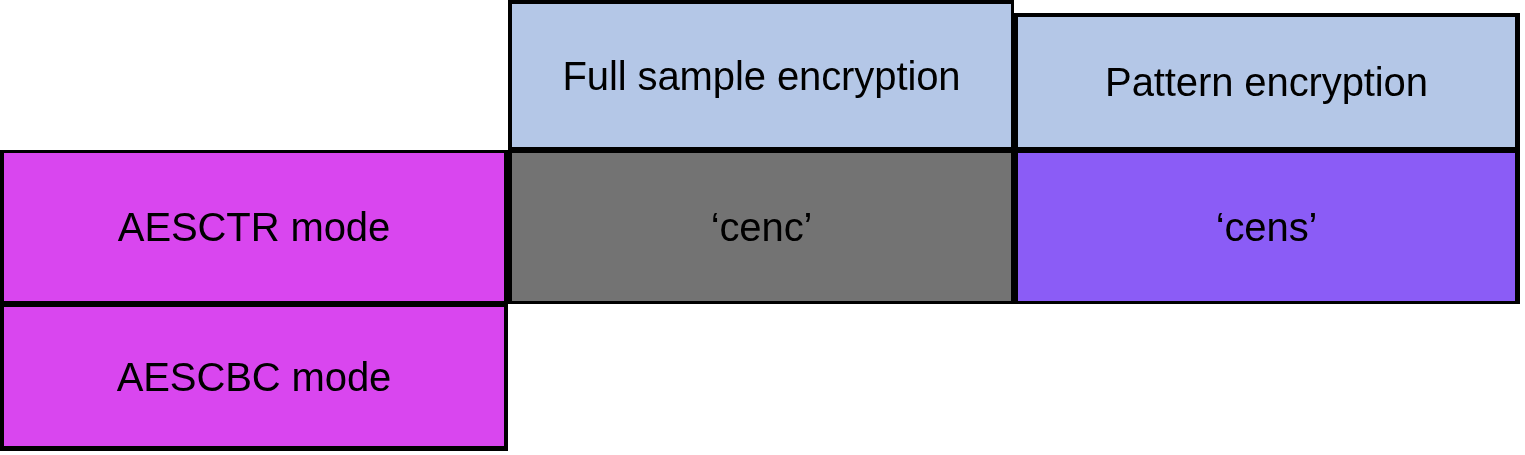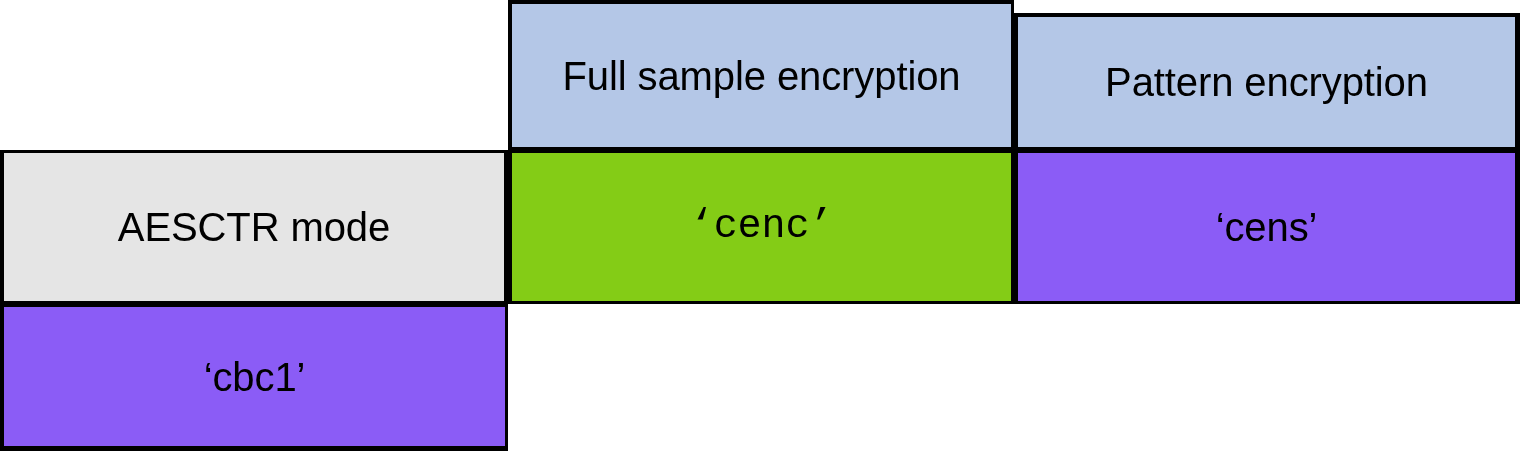--- a/index.html
+++ b/index.html
@@ -59,42 +59,42 @@
     border-right-width: 3px;
     border-bottom-width: 3px;
   }
   .cell.col-head.last {
     border-right-width: 5px;
     margin-top: 13px;
   }
 
   
   .cell.row-head {
-    background: #e5e5e5;
+    background: #d946ef;
     border: 4px solid #000000;
     border-top-width: 3px;
     border-bottom-width: 3px;
   }
   .cell.row-head.lastrow {
     border-bottom-width: 5px;
   }
 
   
   .cell.data {
     border: 3px solid #000000;
     border-left-width: 4px;
   }
   .cell.data.lastcol {
     border-right-width: 5px;
   }
   .cell.data.lastrow {
     border-bottom-width: 5px;
   }
 
-  .fill-green { background: #84cc16; font-family: Liberation Mono, monospace; }
+  .fill-green { background: #737373; }
   .fill-gray  { background: #8b5cf6; }
 
   .code-text {
     font-size: 40px;
   }
 </style>
 </head>
 <body>
 
 <div id="matrix-root">
@@ -105,18 +105,18 @@
     <div class="cell col-head">Full sample encryption</div>
 
     <div class="cell col-head last">Pattern encryption</div>
 
     <div class="cell row-head">AESCTR mode</div>
 
     <div class="cell data fill-green code-text">‘cenc’</div>
 
     <div class="cell data fill-gray lastcol code-text">‘cens’</div>
 
+    <div class="cell row-head lastrow">AESCBC mode</div>
 
-    <div class="cell data fill-gray lastrow code-text">‘cbc1’</div>
 
 
   </div>
 </div>
 
 </body></html>

